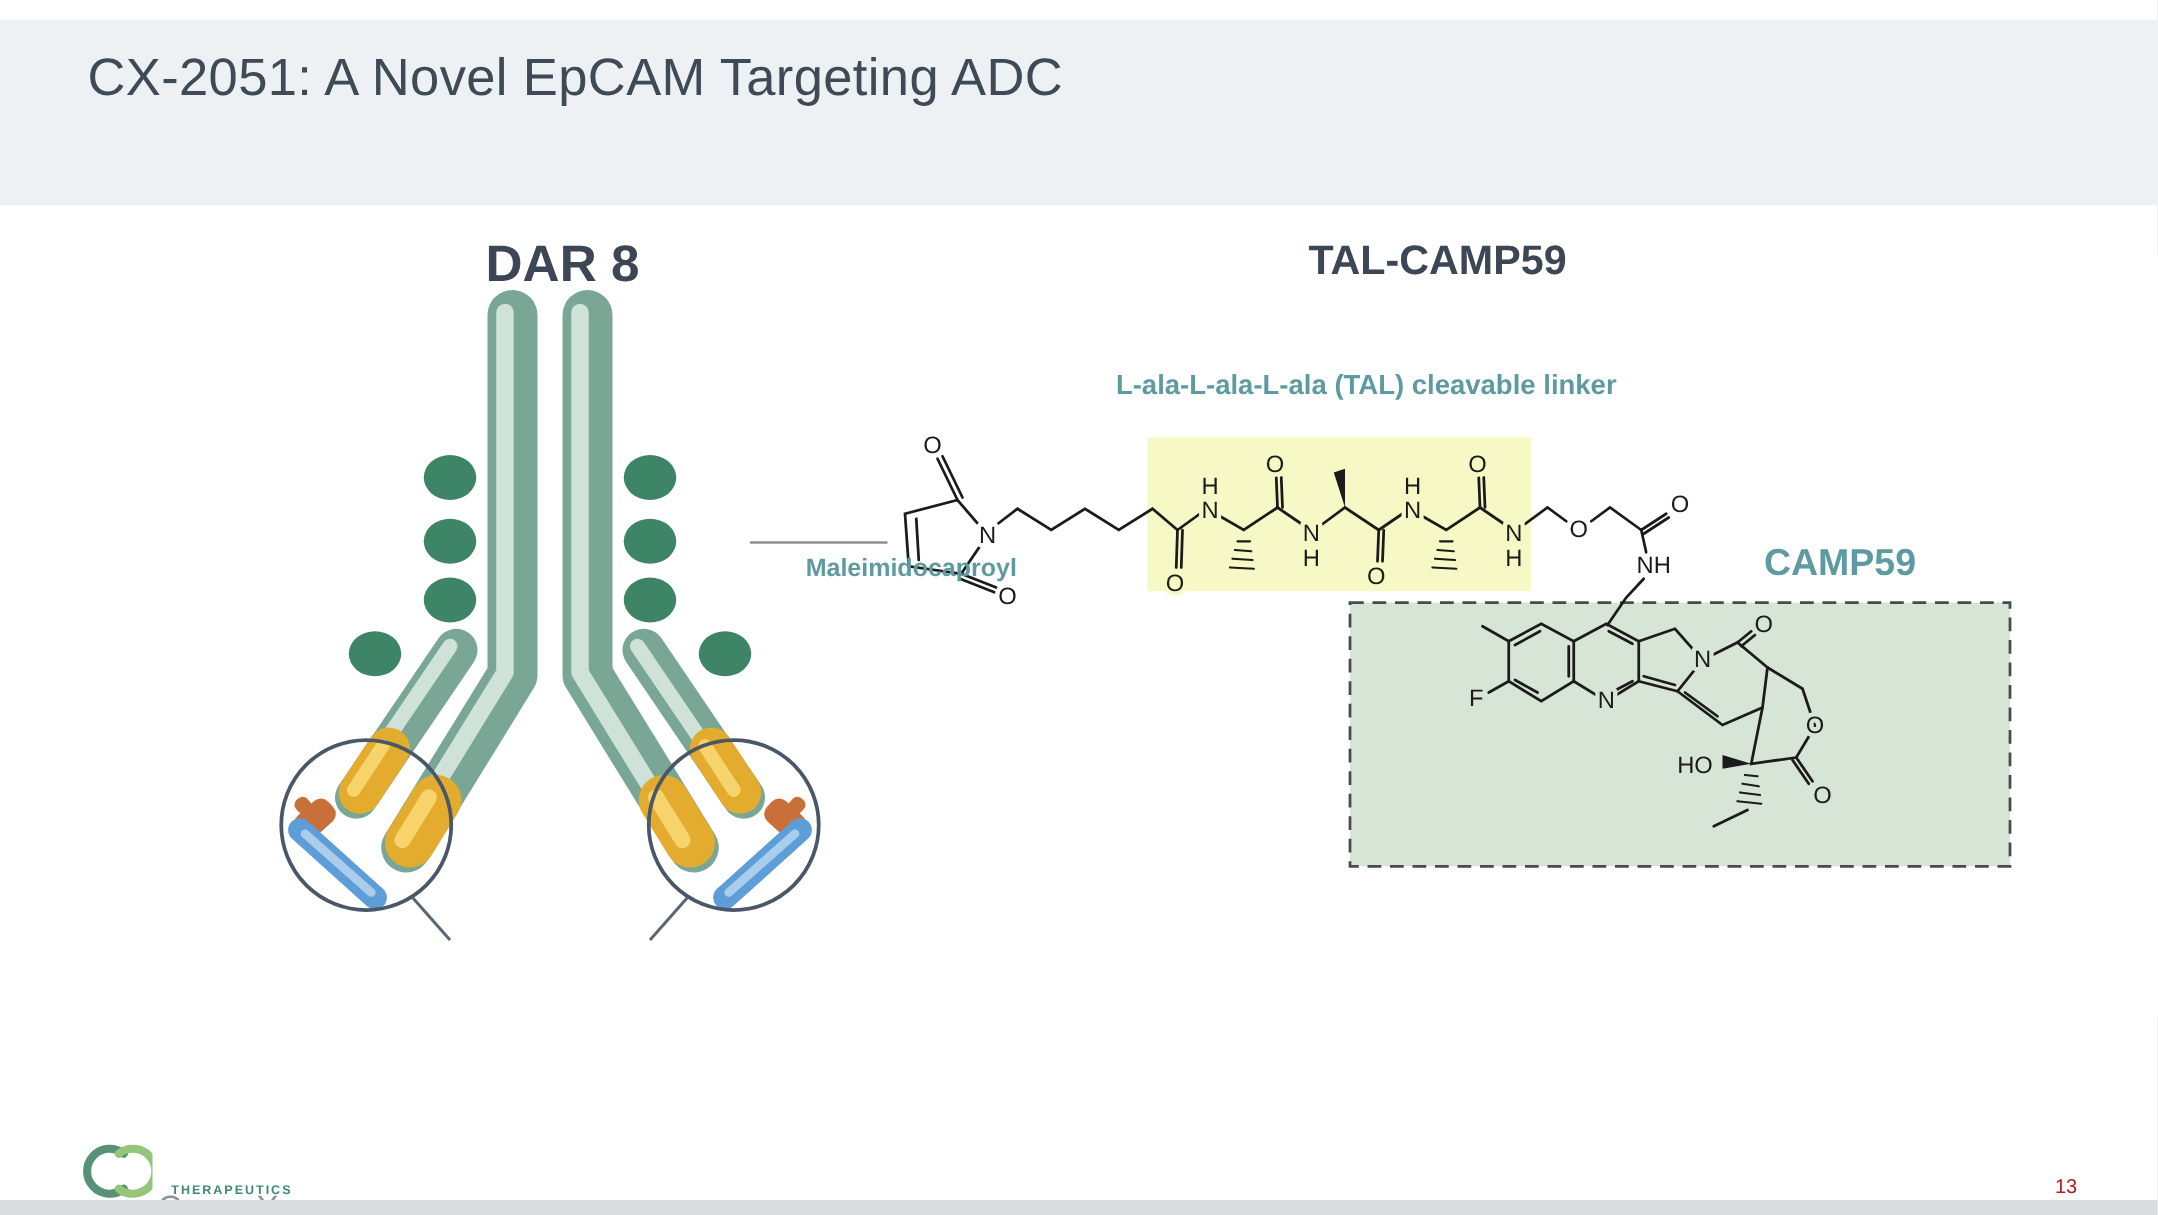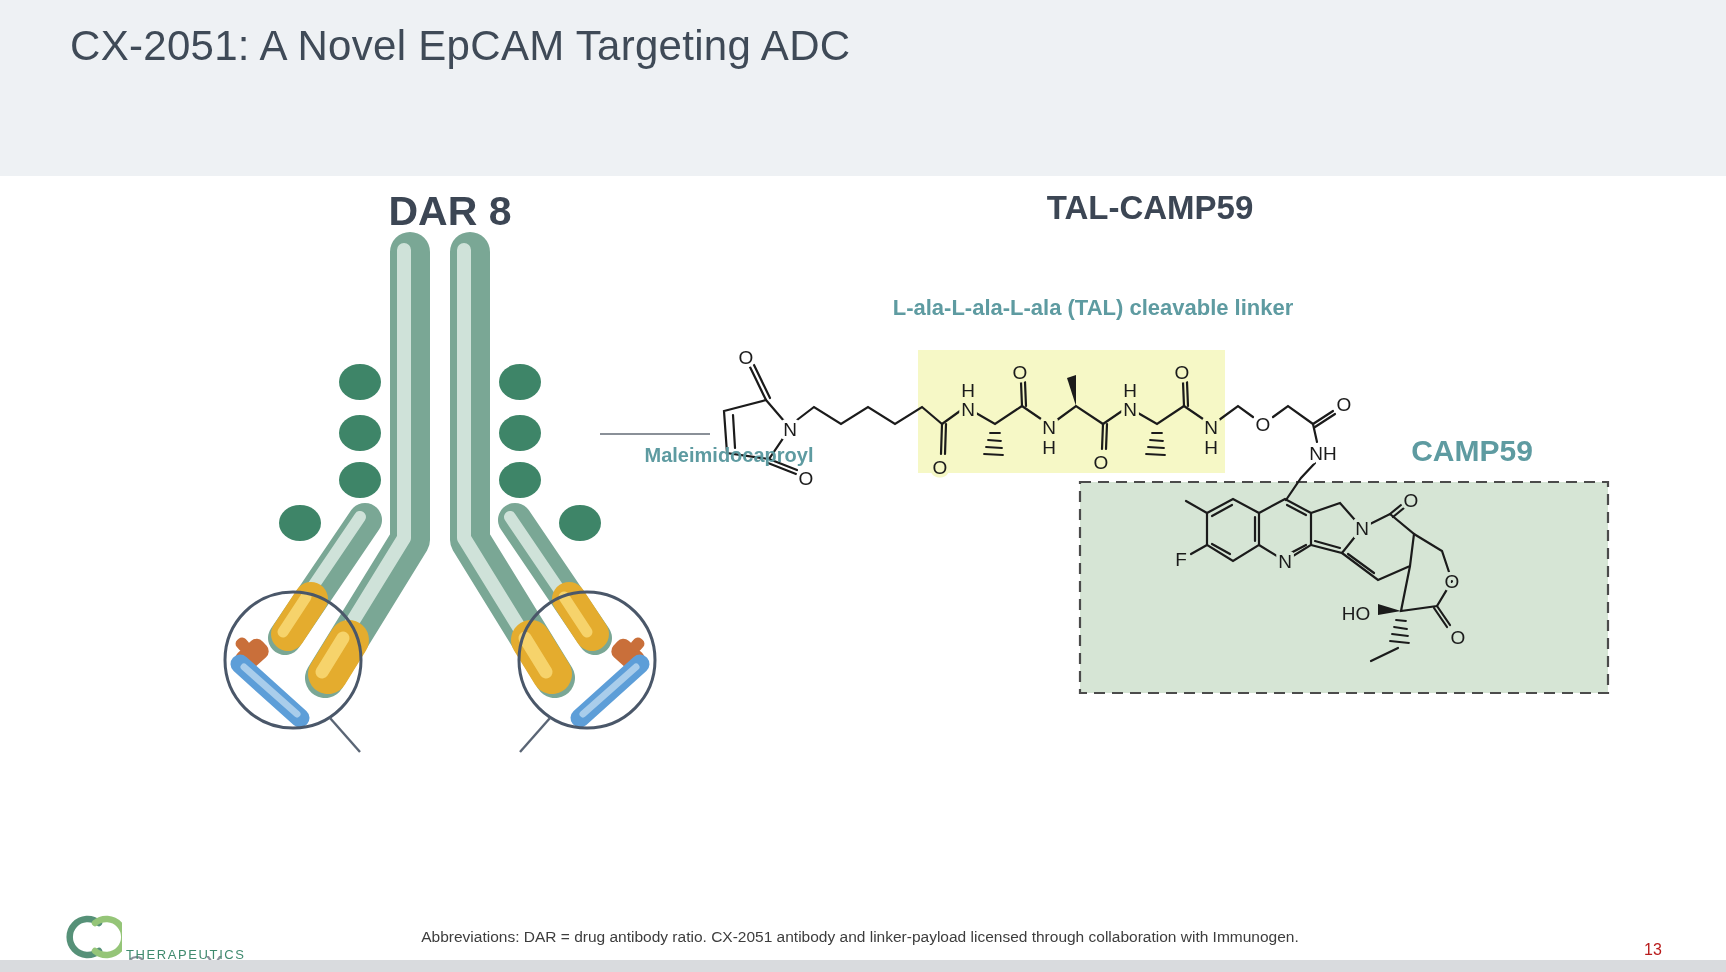--- a/index.html
+++ b/index.html
@@ -1,20 +1,20 @@
 <!DOCTYPE html>
 <html><head>
 <meta charset="utf-8">
 <style>
   html,body{margin:0;padding:0;background:#e8e8e8;}
   .slide{
     position:relative;width:1726px;height:972px;background:#ffffff;
     font-family:"Liberation Sans",sans-serif;overflow:hidden;margin:0 auto;
   }
-  .hdr{position:absolute;left:0;top:0;width:100%;height:176px;background:#eef1f4;}
+  .hdr{position:absolute;left:0;top:16px;width:100%;height:148px;background:#eef1f4;}
   .title{position:absolute;left:70px;top:22px;font-size:42px;color:#3f4a57;letter-spacing:.3px;white-space:nowrap;}
   .subtitle{position:absolute;left:70px;top:78px;font-size:35px;font-style:italic;color:#64a1a7;white-space:nowrap;}
   .h2{position:absolute;font-weight:bold;color:#3c4654;white-space:nowrap;transform:translateX(-50%);}
   #dar8-label{left:450px;top:188px;font-size:41px;}
   #tal-title{left:1150px;top:189px;font-size:33px;}
   .teal{color:#5e9ba1;font-weight:bold;white-space:nowrap;position:absolute;transform:translateX(-50%);}
   #linker-label{left:1093px;top:295px;font-size:22px;}
   #maleimide-label{left:729px;top:444px;font-size:20px;}
   #camp59-label{left:1472px;top:434px;font-size:30px;}
   .caption{
@@ -26,21 +26,21 @@
         dominant-baseline:central;paint-order:stroke;stroke-width:7px;stroke-linejoin:round;}
   .halo-w{stroke:#ffffff;}
   .halo-y{stroke:#f6f8c6;}
   .halo-g{stroke:#d6e5d5;}
   
   .abbrev{position:absolute;left:340px;top:928px;width:1040px;text-align:center;font-size:15.5px;color:#3d3d3d;}
   .pagenum{position:absolute;left:1644px;top:941px;font-size:16px;color:#b91c1c;}
   .logo{position:absolute;left:62px;top:914px;width:220px;height:50px;}
   .logo-name{position:absolute;left:64px;top:8px;font-size:27px;font-variant:small-caps;
              color:#8d939c;letter-spacing:1px;line-height:27px;margin-top:31px;}
-  .logo-sub{position:absolute;left:64px;top:33px;font-size:13px;font-weight:normal;color:#3f8a6e;letter-spacing:1.6px;}
+  .logo-sub{position:absolute;left:75px;top:33px;font-size:10px;font-weight:bold;color:#3f8a6e;letter-spacing:1.6px;}
   .bottom-strip{position:absolute;left:0;top:960px;width:100%;height:12px;background:#d9dbde;}
 </style>
 </head>
 <body>
 
 <div class="slide">
 
   <div class="hdr">
     <div class="title">CX-2051: A Novel EpCAM Targeting ADC</div>
   </div>
@@ -217,17 +217,16 @@
 
 
   <div class="logo">
     <svg width="60" height="50" viewBox="0 0 60 50">
       <path d="M37,9 A18,18 0 1 0 37,37" fill="none" stroke="#569178" stroke-width="6.5" stroke-linecap="round"></path>
       <path d="M33,9 A18,18 0 1 1 33,37" fill="none" stroke="#95c578" stroke-width="6.5" stroke-linecap="round"></path>
     </svg>
     <div class="logo-name">CytomX</div>
     <div class="logo-sub">THERAPEUTICS</div>
   </div>
-  <div class="abbrev">Abbreviations: DAR = drug antibody ratio. CX-2051 antibody and linker-payload licensed through collaboration with Immunogen.</div>
   <div class="pagenum">13</div>
   <div class="bottom-strip"></div>
 
 </div>
 
 </body></html>

